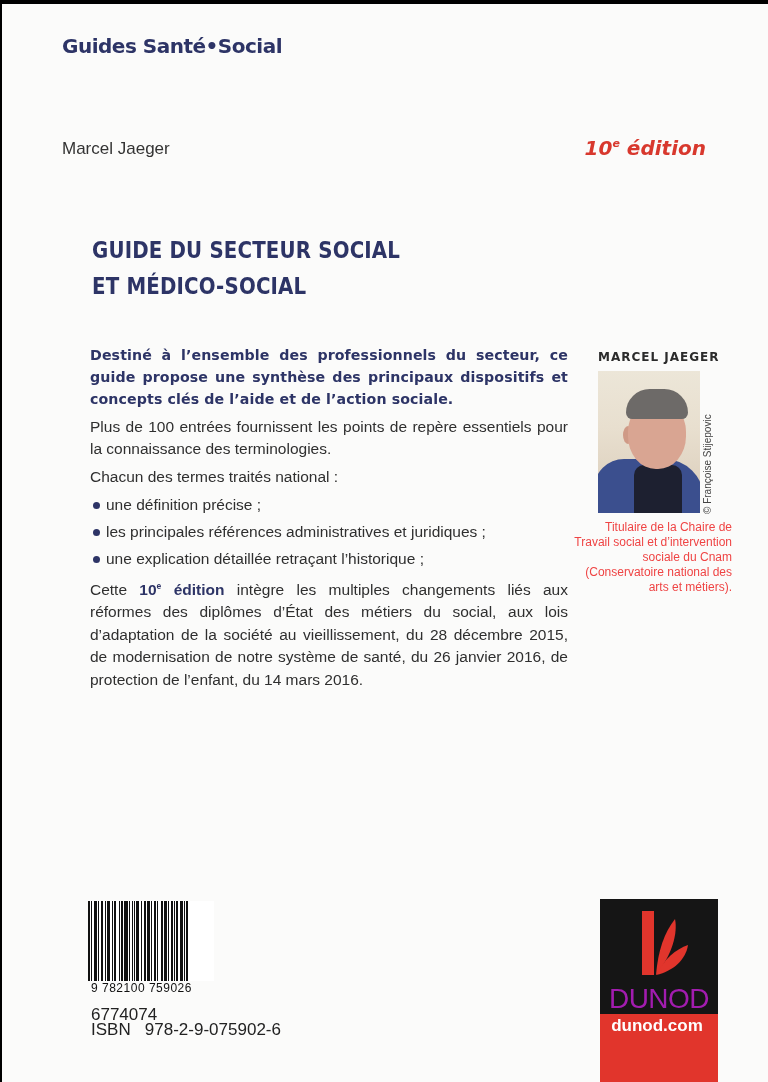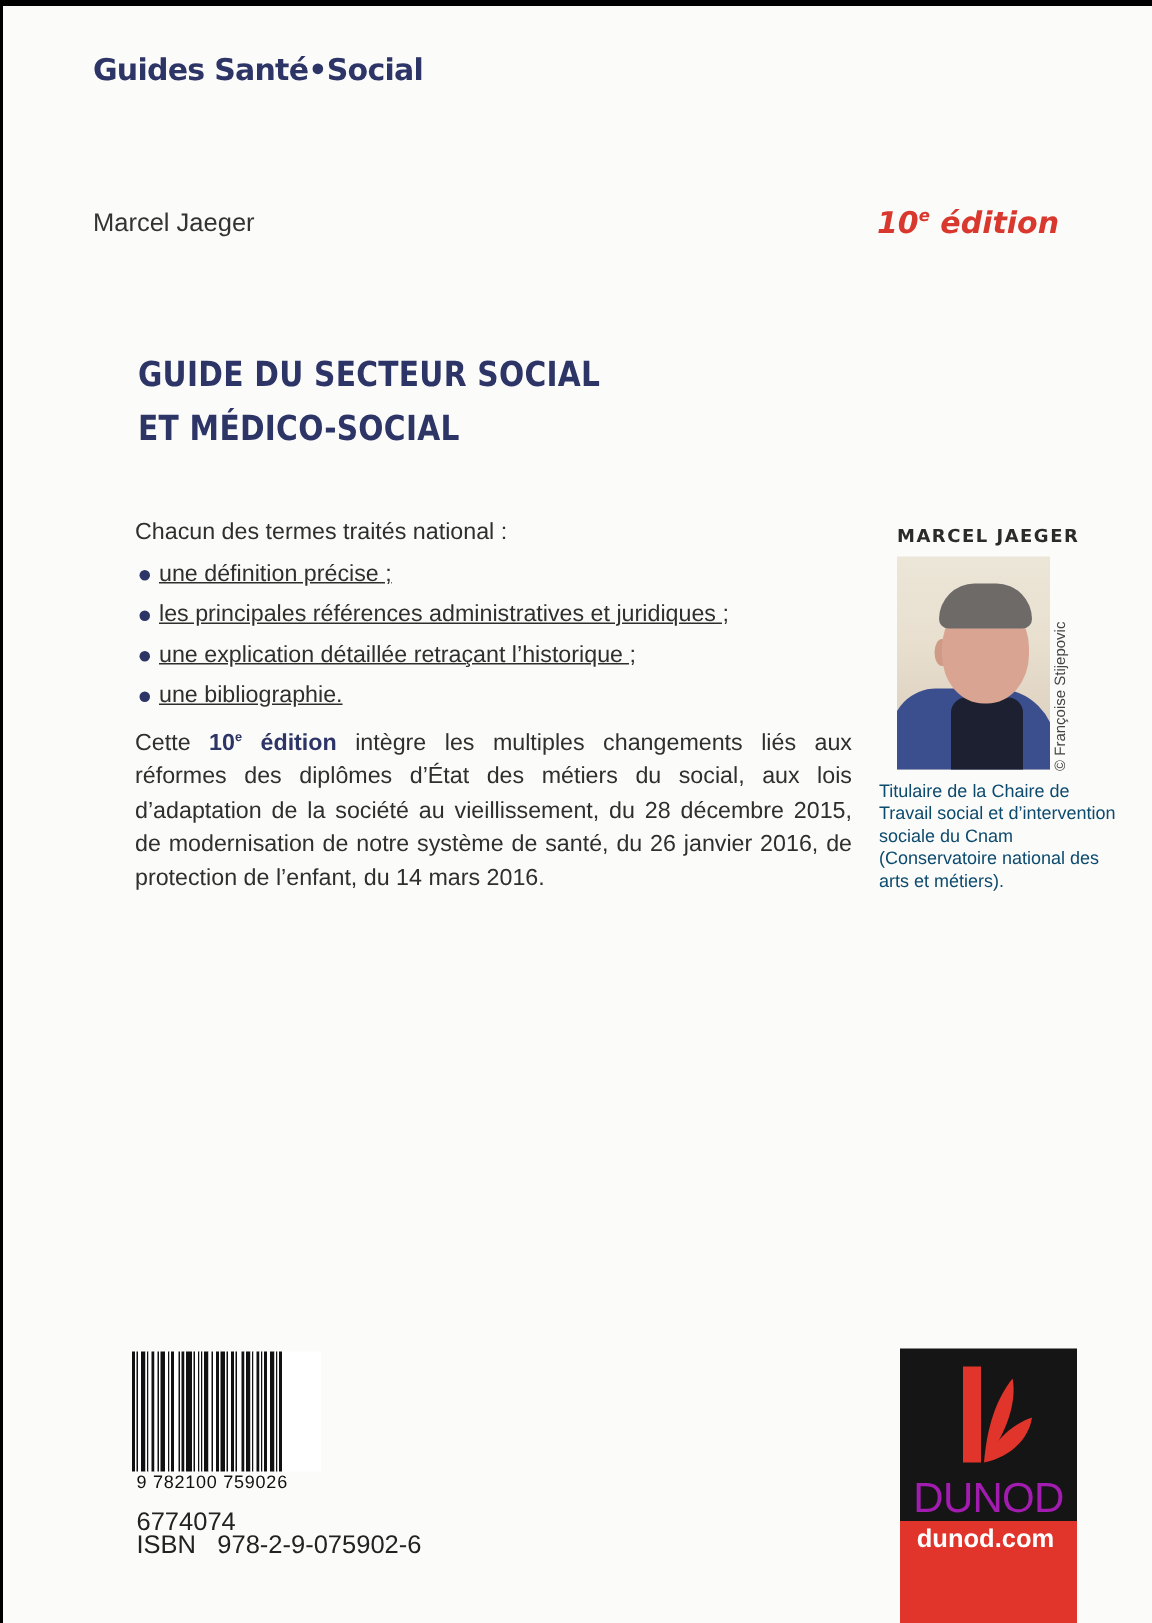--- a/index.html
+++ b/index.html
@@ -35,21 +35,21 @@
     position: absolute; left: 88px; top: 340px; width: 478px;
     font-size: 15.5px; line-height: 22px; color: #2f2f2f;
     font-family: "Liberation Sans", sans-serif;
   }
   .lead {
     font-weight: bold; color: #2d3466; text-align: justify;
     font-family: "DejaVu Sans", sans-serif; font-size: 14.2px; line-height: 22px;
     margin-bottom: 6px; letter-spacing: 0.1px;
   }
   .para { margin-bottom: 6px; text-align: justify; }
-  .bullets { list-style: none; text-decoration: underline; }
+  .bullets { list-style: none; }
   .bullets li { margin-bottom: 5px; position: relative; padding-left: 16px; }
   .bullets li .dot {
     position: absolute; left: 3px; top: 8px; width: 7px; height: 7px;
     border-radius: 50%; background: #2d3466;
   }
   .bold-ed { font-weight: bold; color: #2d3466; }
   .last { text-align: justify; line-height: 22.5px; }
 
   .side-name {
     position: absolute; left: 596px; top: 346px;
@@ -66,23 +66,24 @@
   .photo .ear { position: absolute; left: 25px; top: 55px; width: 10px; height: 18px; border-radius: 50%; background: #cf9a86; }
   .photo .jacket { position: absolute; left: -4px; top: 88px; width: 110px; height: 70px; border-radius: 30px 40px 0 0; background: #3b4f8e; }
   .photo .sweater { position: absolute; left: 36px; top: 94px; width: 48px; height: 60px; border-radius: 10px 10px 0 0; background: #1d2030; }
   .credit {
     position: absolute; left: 700px; top: 510px;
     transform: rotate(-90deg); transform-origin: left top;
     font-size: 10px; color: #444; white-space: nowrap;
     font-family: "Liberation Sans", sans-serif;
   }
   .bio {
-    position: absolute; left: 584px; top: 516px; width: 160px;
-    font-size: 12px; line-height: 15px; color: #0c4a6e;
-    font-family: "Liberation Sans", sans-serif;
+    position: absolute; left: 570px; top: 516px; width: 160px;
+    font-size: 12px; line-height: 15px; color: #ef4444;
+    font-family: "Liberation Sans", sans-serif;
+    text-align: right;
   }
   .barcode {
     position: absolute; left: 86px; top: 897px; width: 126px; height: 80px;
     display: flex; align-items: stretch; background: #fff;
   }
   .barcode span { display: block; background: #111; }
   .barcode-num {
     position: absolute; left: 89px; top: 977px;
     font-size: 12px; letter-spacing: 0.5px; color: #111;
     font-family: "Liberation Sans", sans-serif;
@@ -114,26 +115,27 @@
   <div class="series">Guides Santé•Social</div>
   <div class="author">Marcel Jaeger</div>
   <div class="edition"><span>10</span><sup>e</sup><span> édition</span></div>
 
   <div class="title">
     <div>GUIDE DU SECTEUR SOCIAL</div>
     <div>ET MÉDICO-SOCIAL</div>
   </div>
 
   <div class="body">
+    <p class="lead">Destiné à l’ensemble des professionnels du secteur, ce guide propose une synthèse des principaux dispositifs et concepts clés de l’aide et de l’action sociale.</p>
+    <p class="para">Plus de 100 entrées fournissent les points de repère essentiels pour la connaissance des terminologies.</p>
     <p class="para">Chacun des termes traités national :</p>
     <ul class="bullets">
       <li><span class="dot"></span><span>une définition précise ;</span></li>
       <li><span class="dot"></span><span>les principales références administratives et juridiques ;</span></li>
       <li><span class="dot"></span><span>une explication détaillée retraçant l’historique ;</span></li>
-      <li><span class="dot"></span><span>une bibliographie.</span></li>
     </ul>
     <p class="last"><span>Cette </span><span class="bold-ed"><span>10</span><sup>e</sup><span> édition</span></span><span> intègre les multiples changements liés aux réformes des diplômes d’État des métiers du social, aux lois d’adaptation de la société au vieillissement, du 28 décembre 2015, de modernisation de notre système de santé, du 26 janvier 2016, de protection de l’enfant, du 14 mars 2016.</span></p>
   </div>
 
   <div class="side-name">MARCEL JAEGER</div>
   <div class="photo">
     <div class="jacket"></div>
     <div class="sweater"></div>
     <div class="ear"></div>
     <div class="face"></div>

